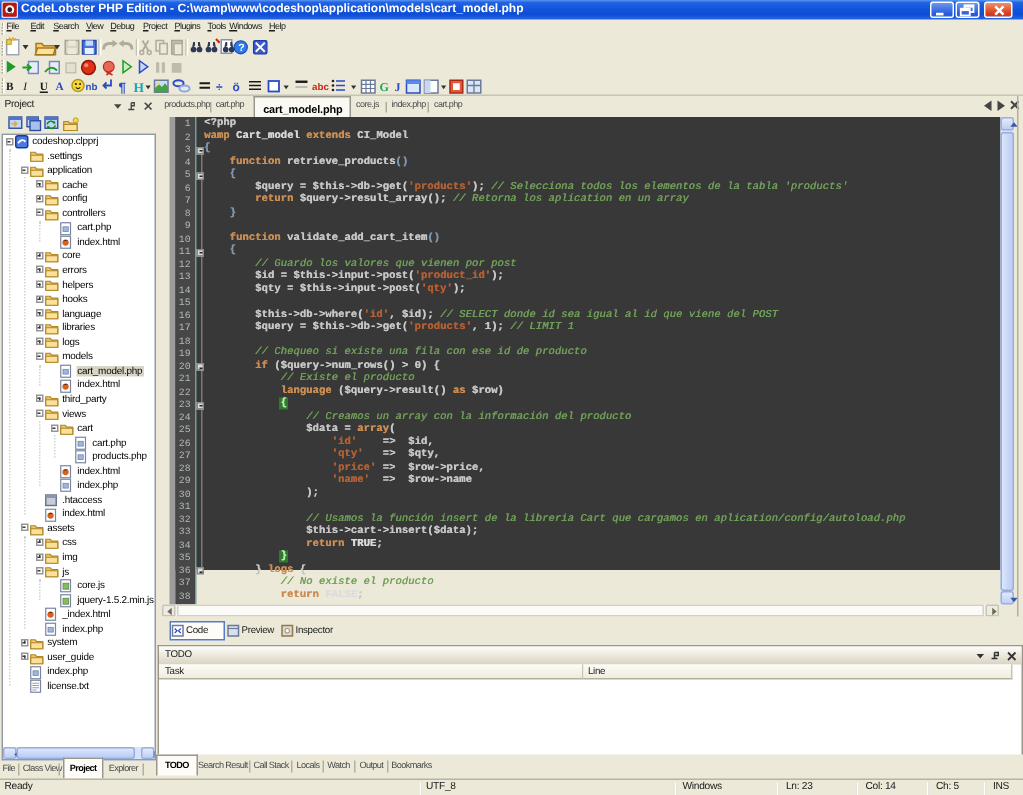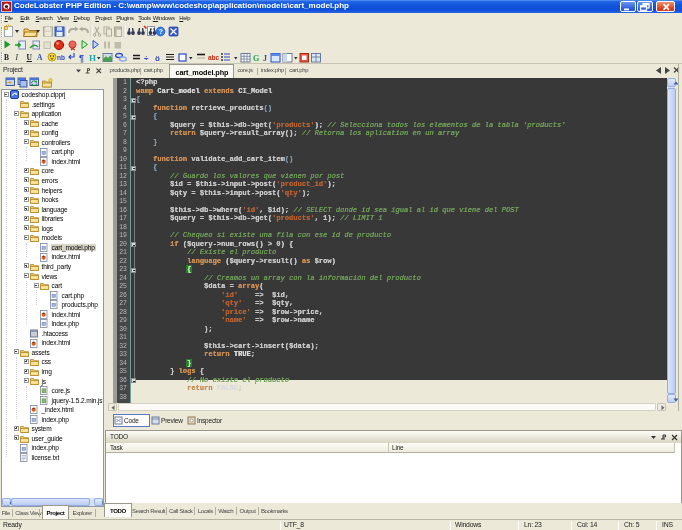--- a/index.html
+++ b/index.html
@@ -744,20 +744,21 @@
             <span class="k">language</span> ($query-&gt;result() <span class="k">as</span> $row)
             <span class="g">{</span>
                 <span class="c">// Creamos un array con la información del producto</span>
                 $data = <span class="k">array</span>(
                     <span class="s">'id'</span>    =&gt;  $id,
                     <span class="s">'qty'</span>   =&gt;  $qty,
                     <span class="s">'price'</span> =&gt;  $row-&gt;price,
                     <span class="s">'name'</span>  =&gt;  $row-&gt;name
                 );
 
+                <span class="c">// Usamos la función insert de la libreria Cart que cargamos en aplication/config/autoload.php</span>
                 $this-&gt;cart-&gt;insert($data);
                 <span class="k">return</span> <span class="t">TRUE</span>;
             <span class="g">}</span>
         } <span class="k">logs</span> {
             <span class="c">// No existe el producto</span>
             <span class="k">return</span> <span class="t">FALSE</span>;</pre>
       </div>
     </div>
     <div class="strack" style="left:559px;top:0;width:9px;height:325px;background:#D8E2F8"></div>
     <div class="sbtn" style="left:559px;top:0;width:9px;height:9px">

